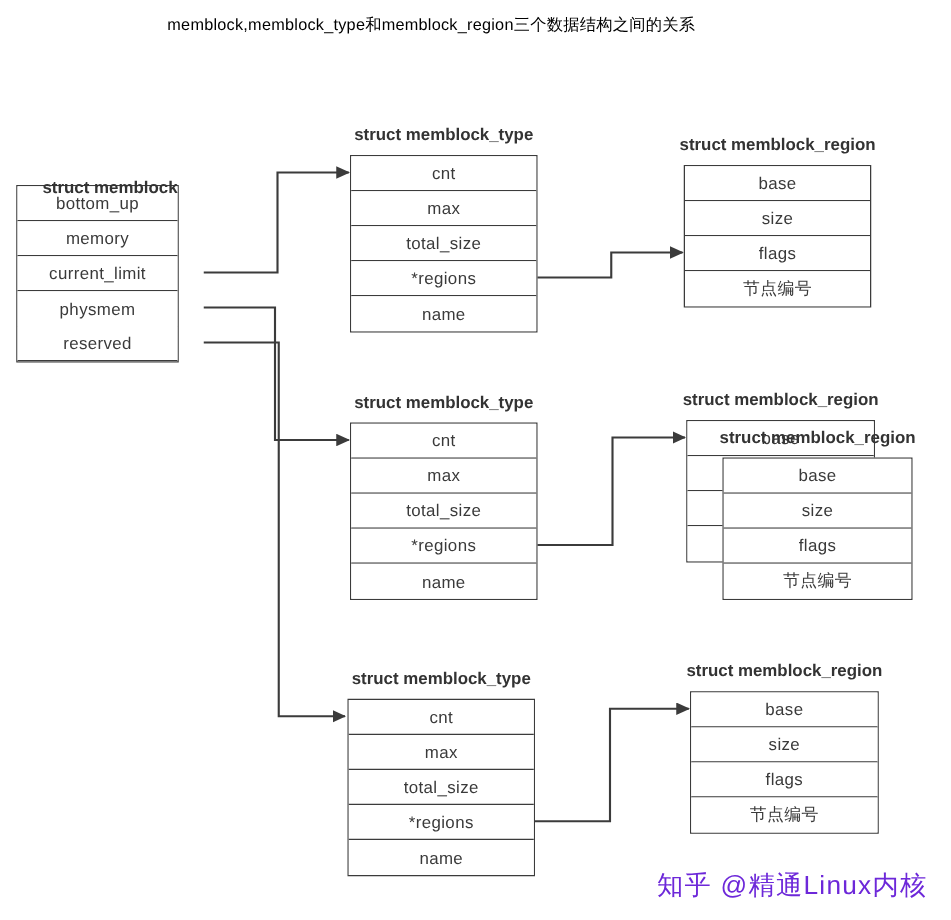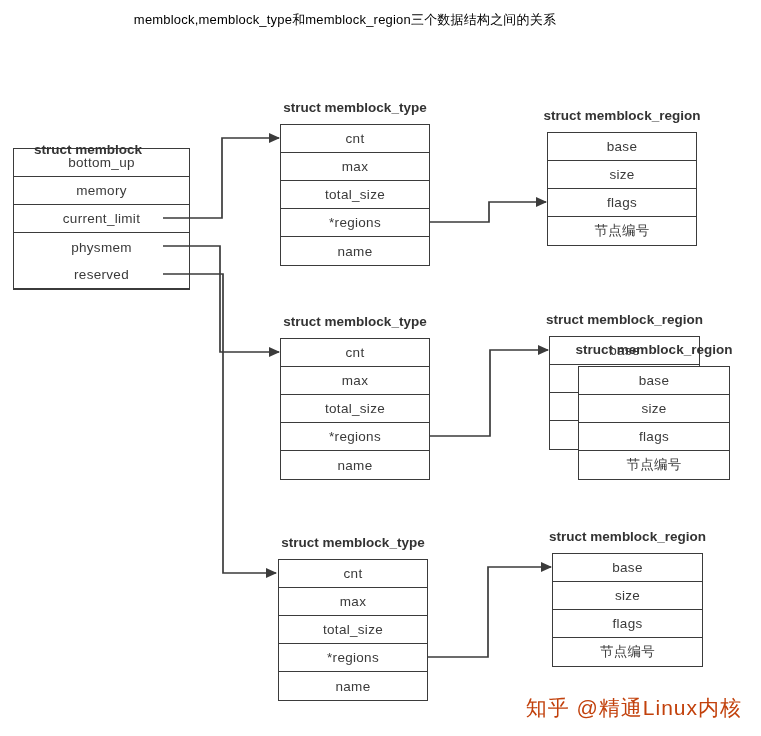--- a/index.html
+++ b/index.html
@@ -66,34 +66,34 @@
   #connector-layer polyline {
     fill: none;
     stroke: #3b3b3b;
     stroke-width: 1.7;
   }
   .watermark {
     position: absolute;
     right: 19px;
     top: 694px;
     font-size: 21px;
-    color: #c2410c;
+    color: #6d28d9;
     white-space: nowrap;
     letter-spacing: 1px;
   }
 </style>
 </head>
 <body>
 
 <div id="canvas">
   <div class="main-title">memblock,memblock_type和memblock_region三个数据结构之间的关系</div>
 
   <div id="diagram">
       <div class="struct-title" style="left: 88px; top: 122px; z-index: 11; margin-top: 18px;">struct memblock</div>
-      <div class="struct-table" style="left: 13px; top: 148px; width: 177px; z-index: 10;">
+      <div class="struct-table" style="left: 13px; top: 148px; width: 130px; z-index: 10;">
         <div class="struct-row">bottom_up</div>
         <div class="struct-row">memory</div>
         <div class="struct-row">current_limit</div>
         <div class="struct-row last">physmem</div>
         <div class="struct-row">reserved</div>
       </div>
       <div class="struct-title" style="left: 355px; top: 98px; z-index: 11;">struct memblock_type</div>
       <div class="struct-table" style="left: 280px; top: 124px; width: 150px; z-index: 10;">
         <div class="struct-row">cnt</div>
         <div class="struct-row">max</div>

